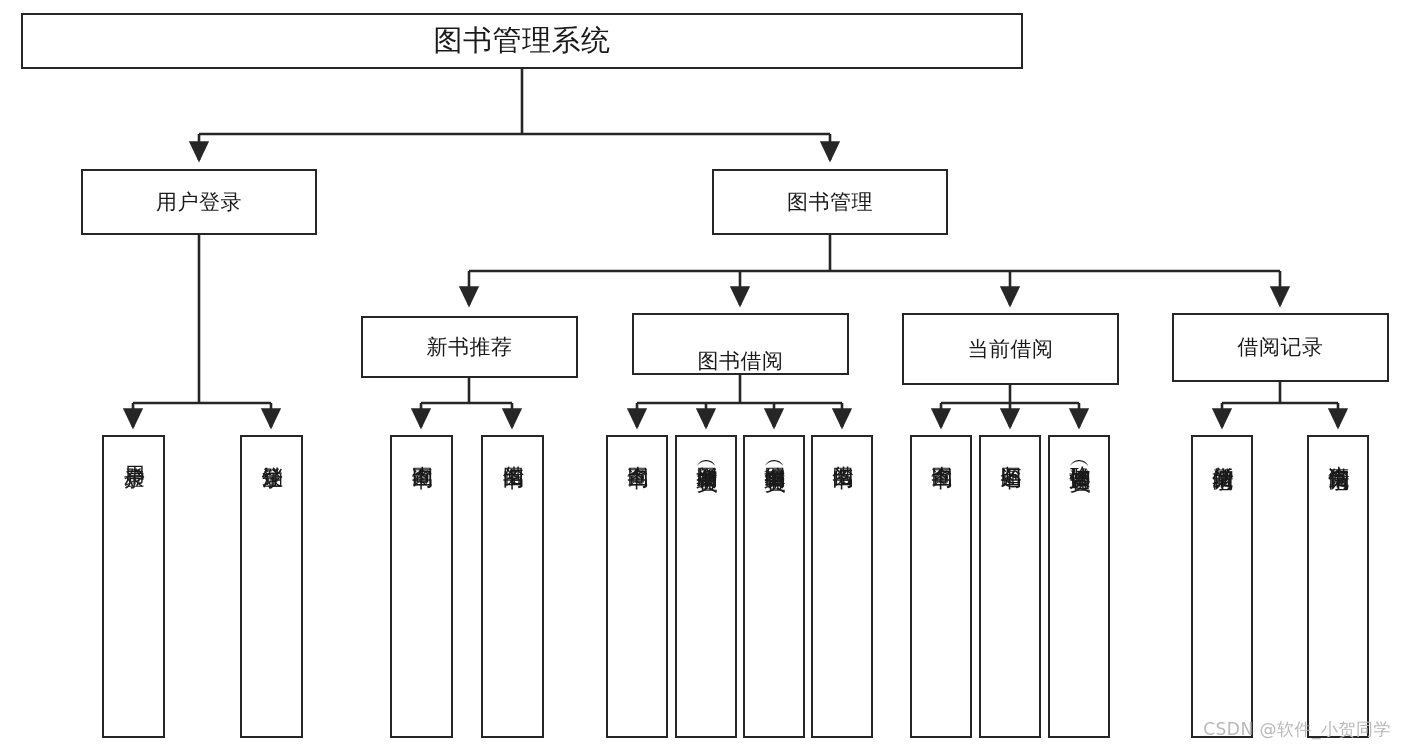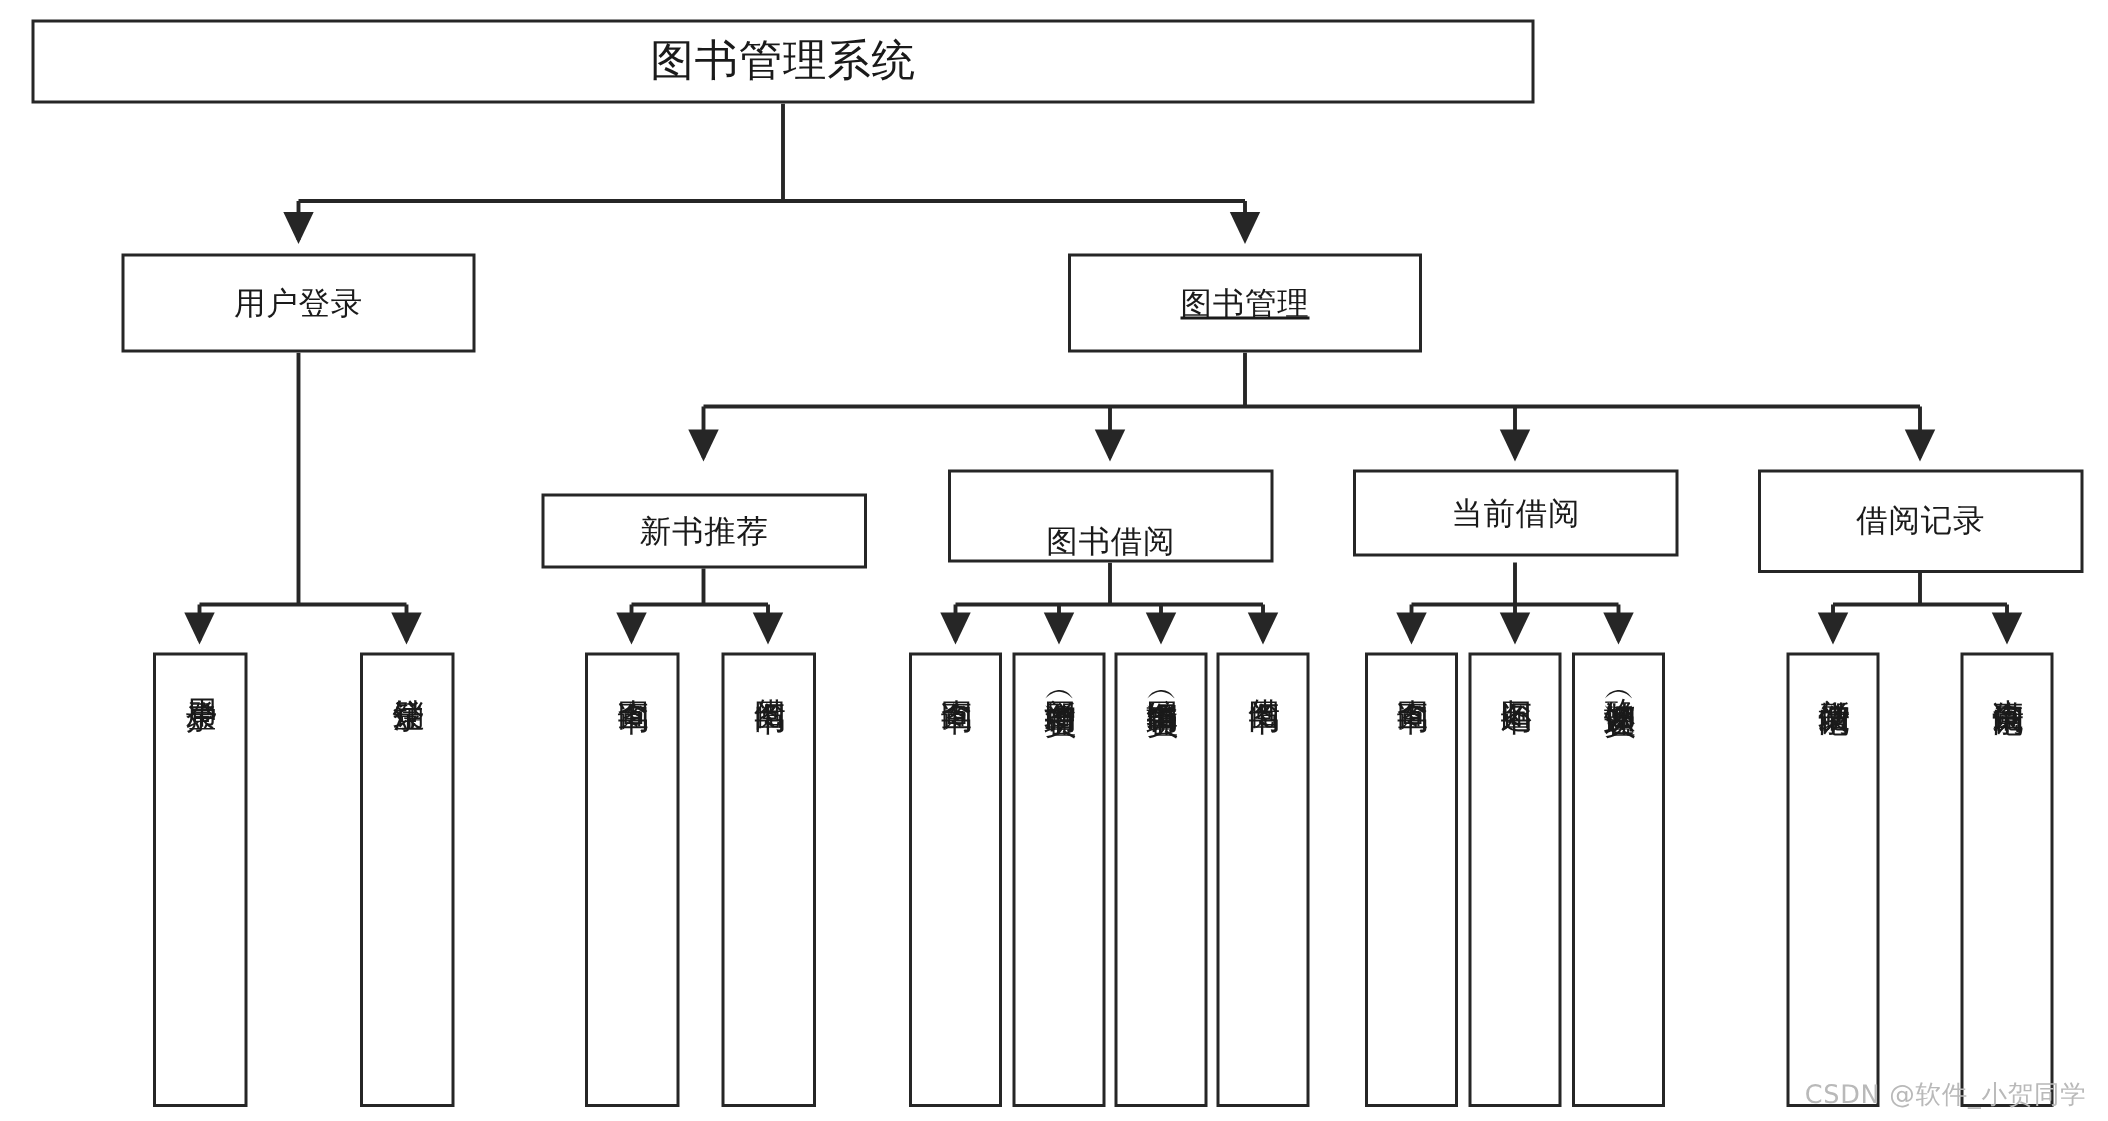--- a/index.html
+++ b/index.html
@@ -120,31 +120,31 @@
     </g>
   </svg>
 
   <div class="node root" style="left:21px; top:13px; width:1002px; height:56px;">
     <span class="label">图书管理系统</span>
   </div>
 
   <div class="node" style="left:81px; top:169px; width:236px; height:66px;">
     <span class="label">用户登录</span>
   </div>
-  <div class="node" style="left:712px; top:169px; width:236px; height:66px;text-decoration:underline;">
+  <div class="node" style="left:712px; top:169px; width:236px; height:66px;">
     <span class="label">图书管理</span>
   </div>
 
-  <div class="node" style="left:361px; top:329px; width:217px; height:50px;">
+  <div class="node" style="left:361px; top:316px; width:217px; height:62px;">
     <span class="label">新书推荐</span>
   </div>
   <div class="node" style="left:632px; top:313px; width:217px; height:62px;align-items:flex-end;">
     <span class="label">图书借阅</span>
   </div>
-  <div class="node" style="left:902px; top:313px; width:217px; height:58px;">
+  <div class="node" style="left:902px; top:313px; width:217px; height:72px;">
     <span class="label">当前借阅</span>
   </div>
   <div class="node" style="left:1172px; top:313px; width:217px; height:69px;">
     <span class="label">借阅记录</span>
   </div>
 
   <div class="node vert" style="left:102px; top:435px; width:63px; height:303px;">
     <span class="label">用户登录</span>
   </div>
   <div class="node vert" style="left:240px; top:435px; width:63px; height:303px;">

